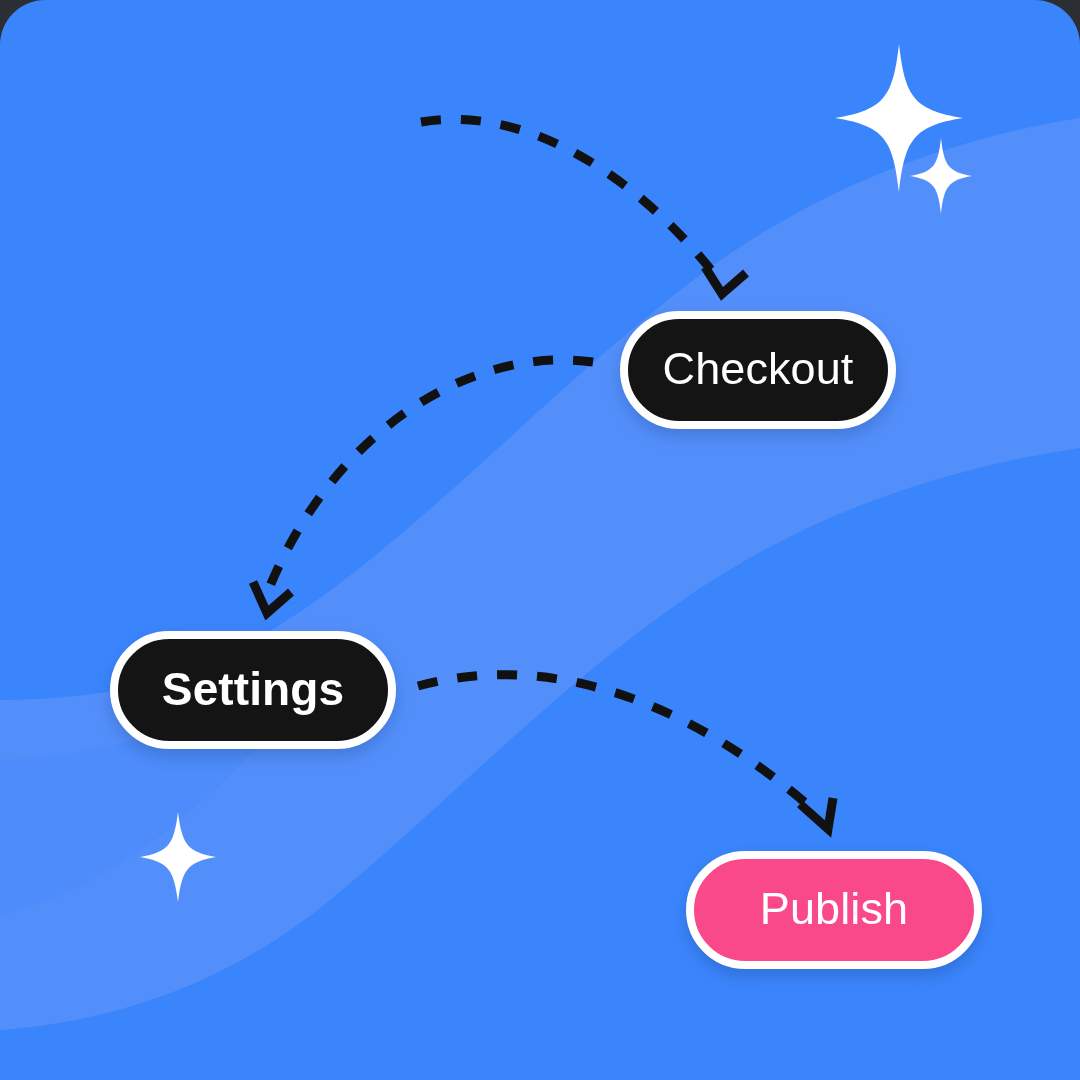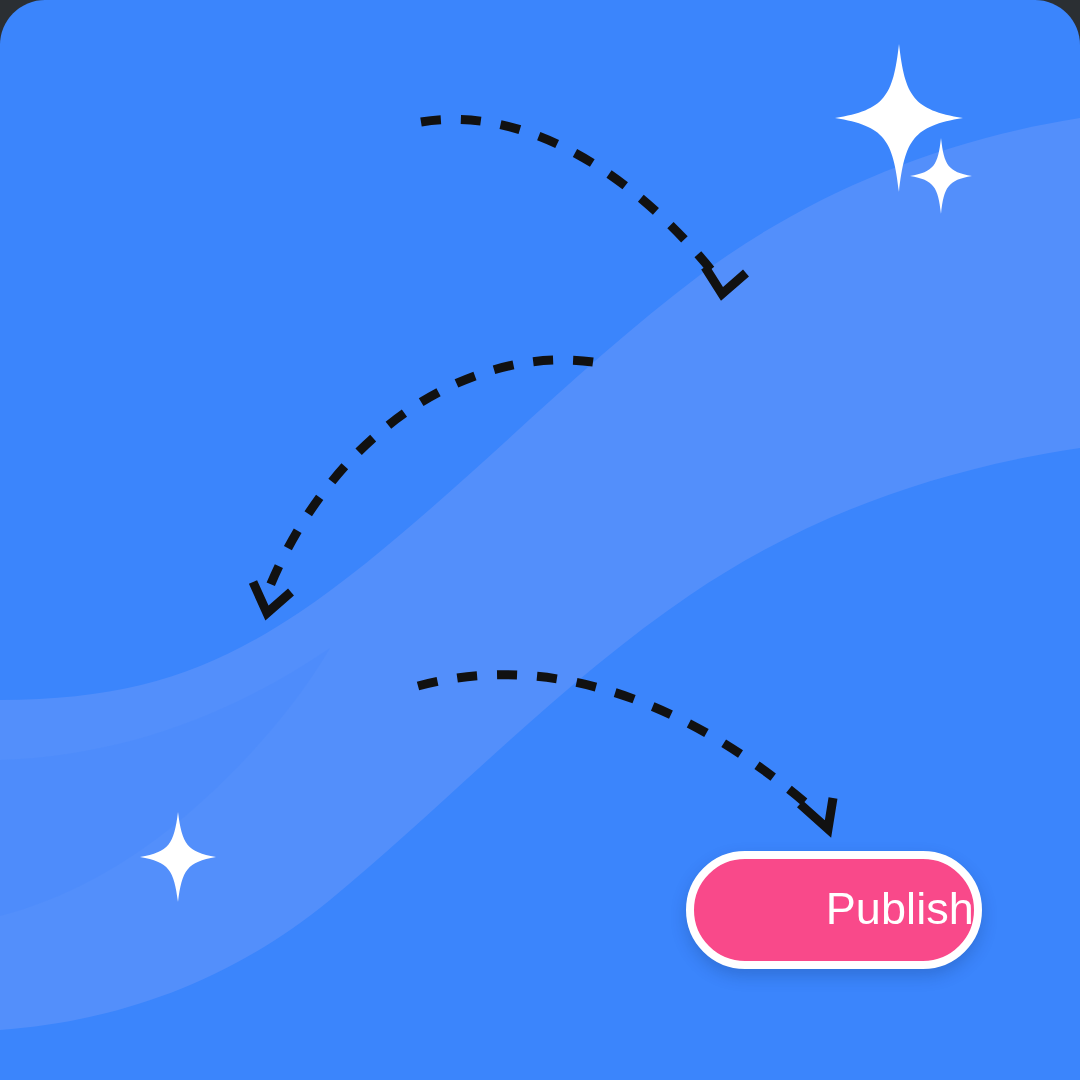--- a/index.html
+++ b/index.html
@@ -81,21 +81,20 @@
     left: 110px;  top: 631px;
     width: 286px; height: 118px;
     font-size: 46px;
     font-weight: bold;
   }
   #node-publish {
     left: 686px;  top: 851px;
     width: 296px; height: 118px;
     font-size: 45px;
     font-weight: normal;
-    justify-content: flex-end;
   }
 </style>
 </head>
 <body>
 
 <div id="stage">
 
   <svg id="bg-canvas" viewBox="0 0 1080 1080">
     <defs>
       <clipPath id="cardClip">
@@ -151,19 +150,25 @@
     </g>
 
     <g fill="none" stroke="#111111" stroke-width="9" stroke-linecap="butt" stroke-linejoin="miter">
       <path d="M705,267 L722,294 L746,273"></path>
       <path d="M253,582 L267,613 L291,592"></path>
       <path d="M800,804 L828,829 L833,798"></path>
     </g>
   </svg>
 
 
+  <div class="node node-dark" id="node-checkout">
+    <span class="node-label">Checkout</span>
+  </div>
 
+  <div class="node node-dark" id="node-settings">
+    <span class="node-label">Settings</span>
+  </div>
 
   <div class="node node-accent" id="node-publish">
     <span class="node-label">Publish</span>
   </div>
 
 </div>
 
 </body></html>

